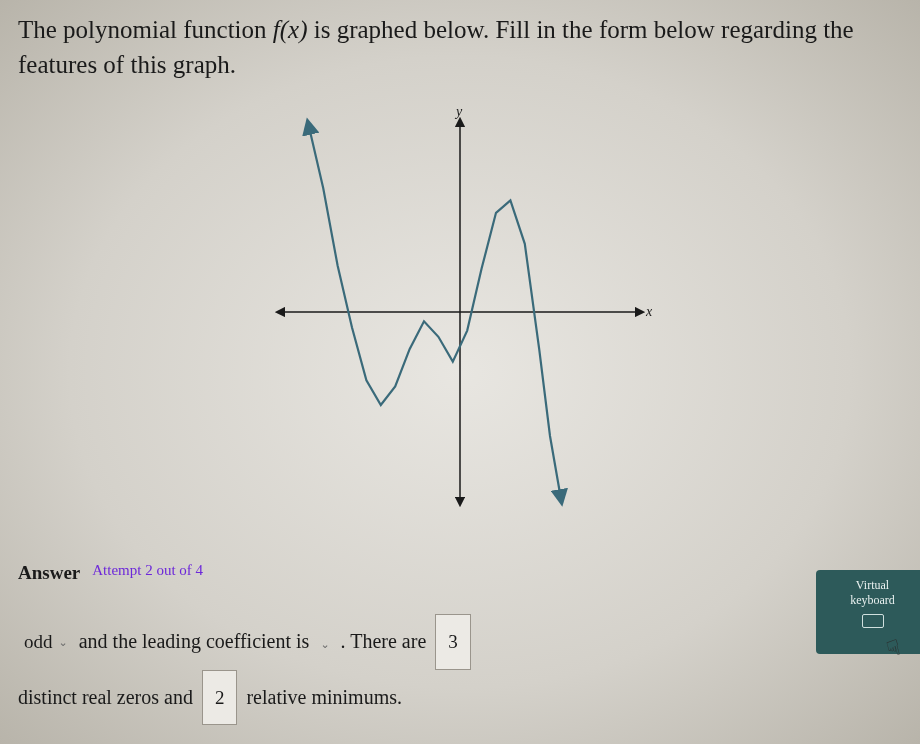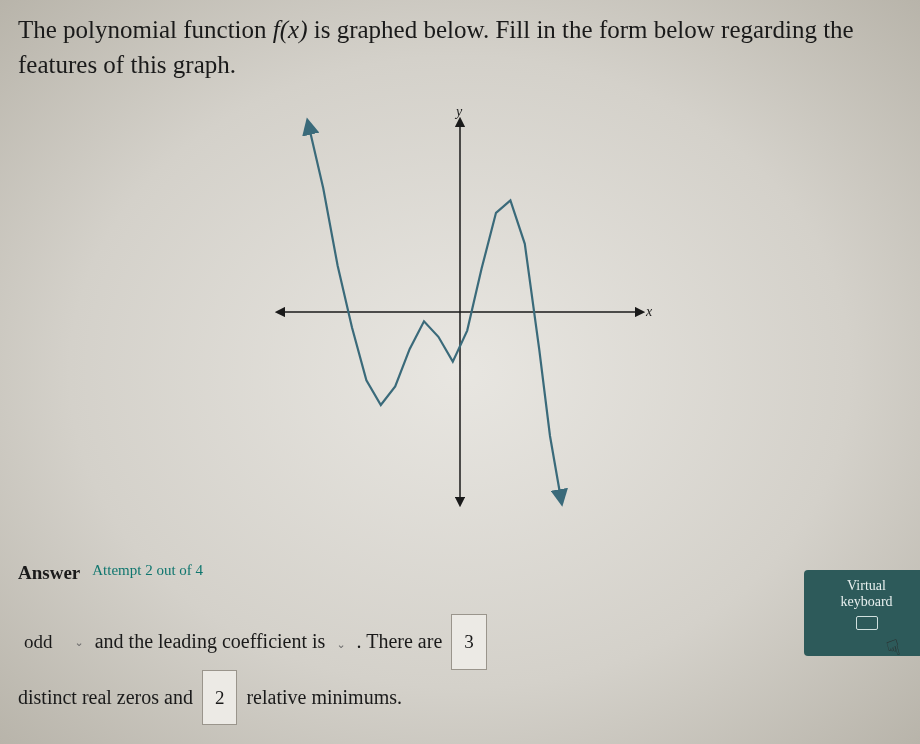--- a/index.html
+++ b/index.html
@@ -25,30 +25,30 @@
     margin-bottom: 30px;
   }
   .answer-row {
     margin-top: 40px;
     font-size: 19px;
     display: flex;
     align-items: flex-start;
     gap: 12px;
   }
   .answer-label { font-weight: bold; }
-  .attempt { color: #0f766e; font-size: 15px; }
+  .attempt { color: #6d28d9; font-size: 15px; }
   .sentence {
     margin-top: 30px;
     font-size: 20px;
     line-height: 2.4;
   }
   .dd {
     display: inline-flex;
     align-items: center;
-    gap: 22px;
+    gap: 6px;
     padding: 2px 6px;
     font-size: 19px;
     background: transparent;
     border: none;
     cursor: pointer;
   }
   .chev {
     font-size: 11px;
     color: #6b6b6b;
   }
@@ -62,27 +62,27 @@
     background: #eceae5;
     margin: 0 4px;
   }
   .vk-btn {
     position: absolute;
     right: 0;
     top: 570px;
     background: #2d5a5a;
     color: #e8f0ef;
     font-family: Georgia, serif;
-    font-size: 14px;
+    font-size: 12px;
     padding: 8px 10px 26px 19px;
     border-top-left-radius: 4px;
     border-bottom-left-radius: 4px;
     cursor: pointer;
     text-align: center;
-    width: 116px;
+    width: 104px;
   }
   .vk-icon {
     display: block;
     margin: 6px auto 0;
     width: 22px;
     height: 14px;
     border: 1.5px solid #d0e0de;
     border-radius: 2px;
     position: relative;
   }

